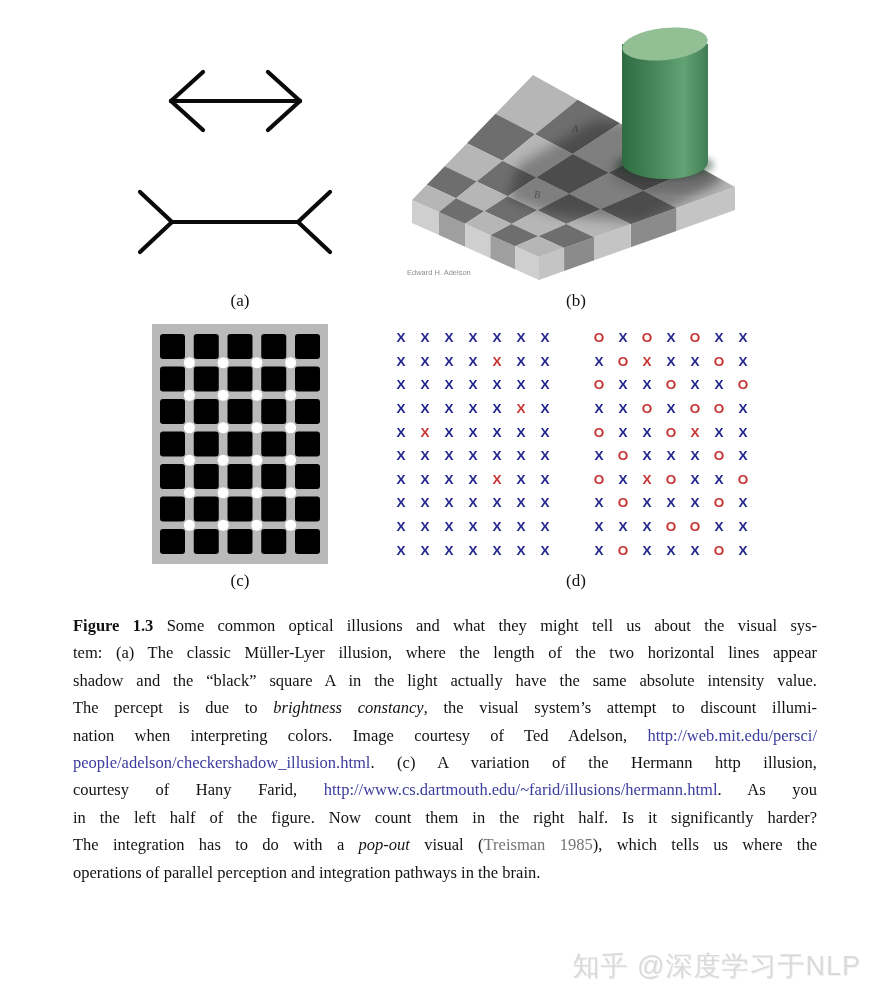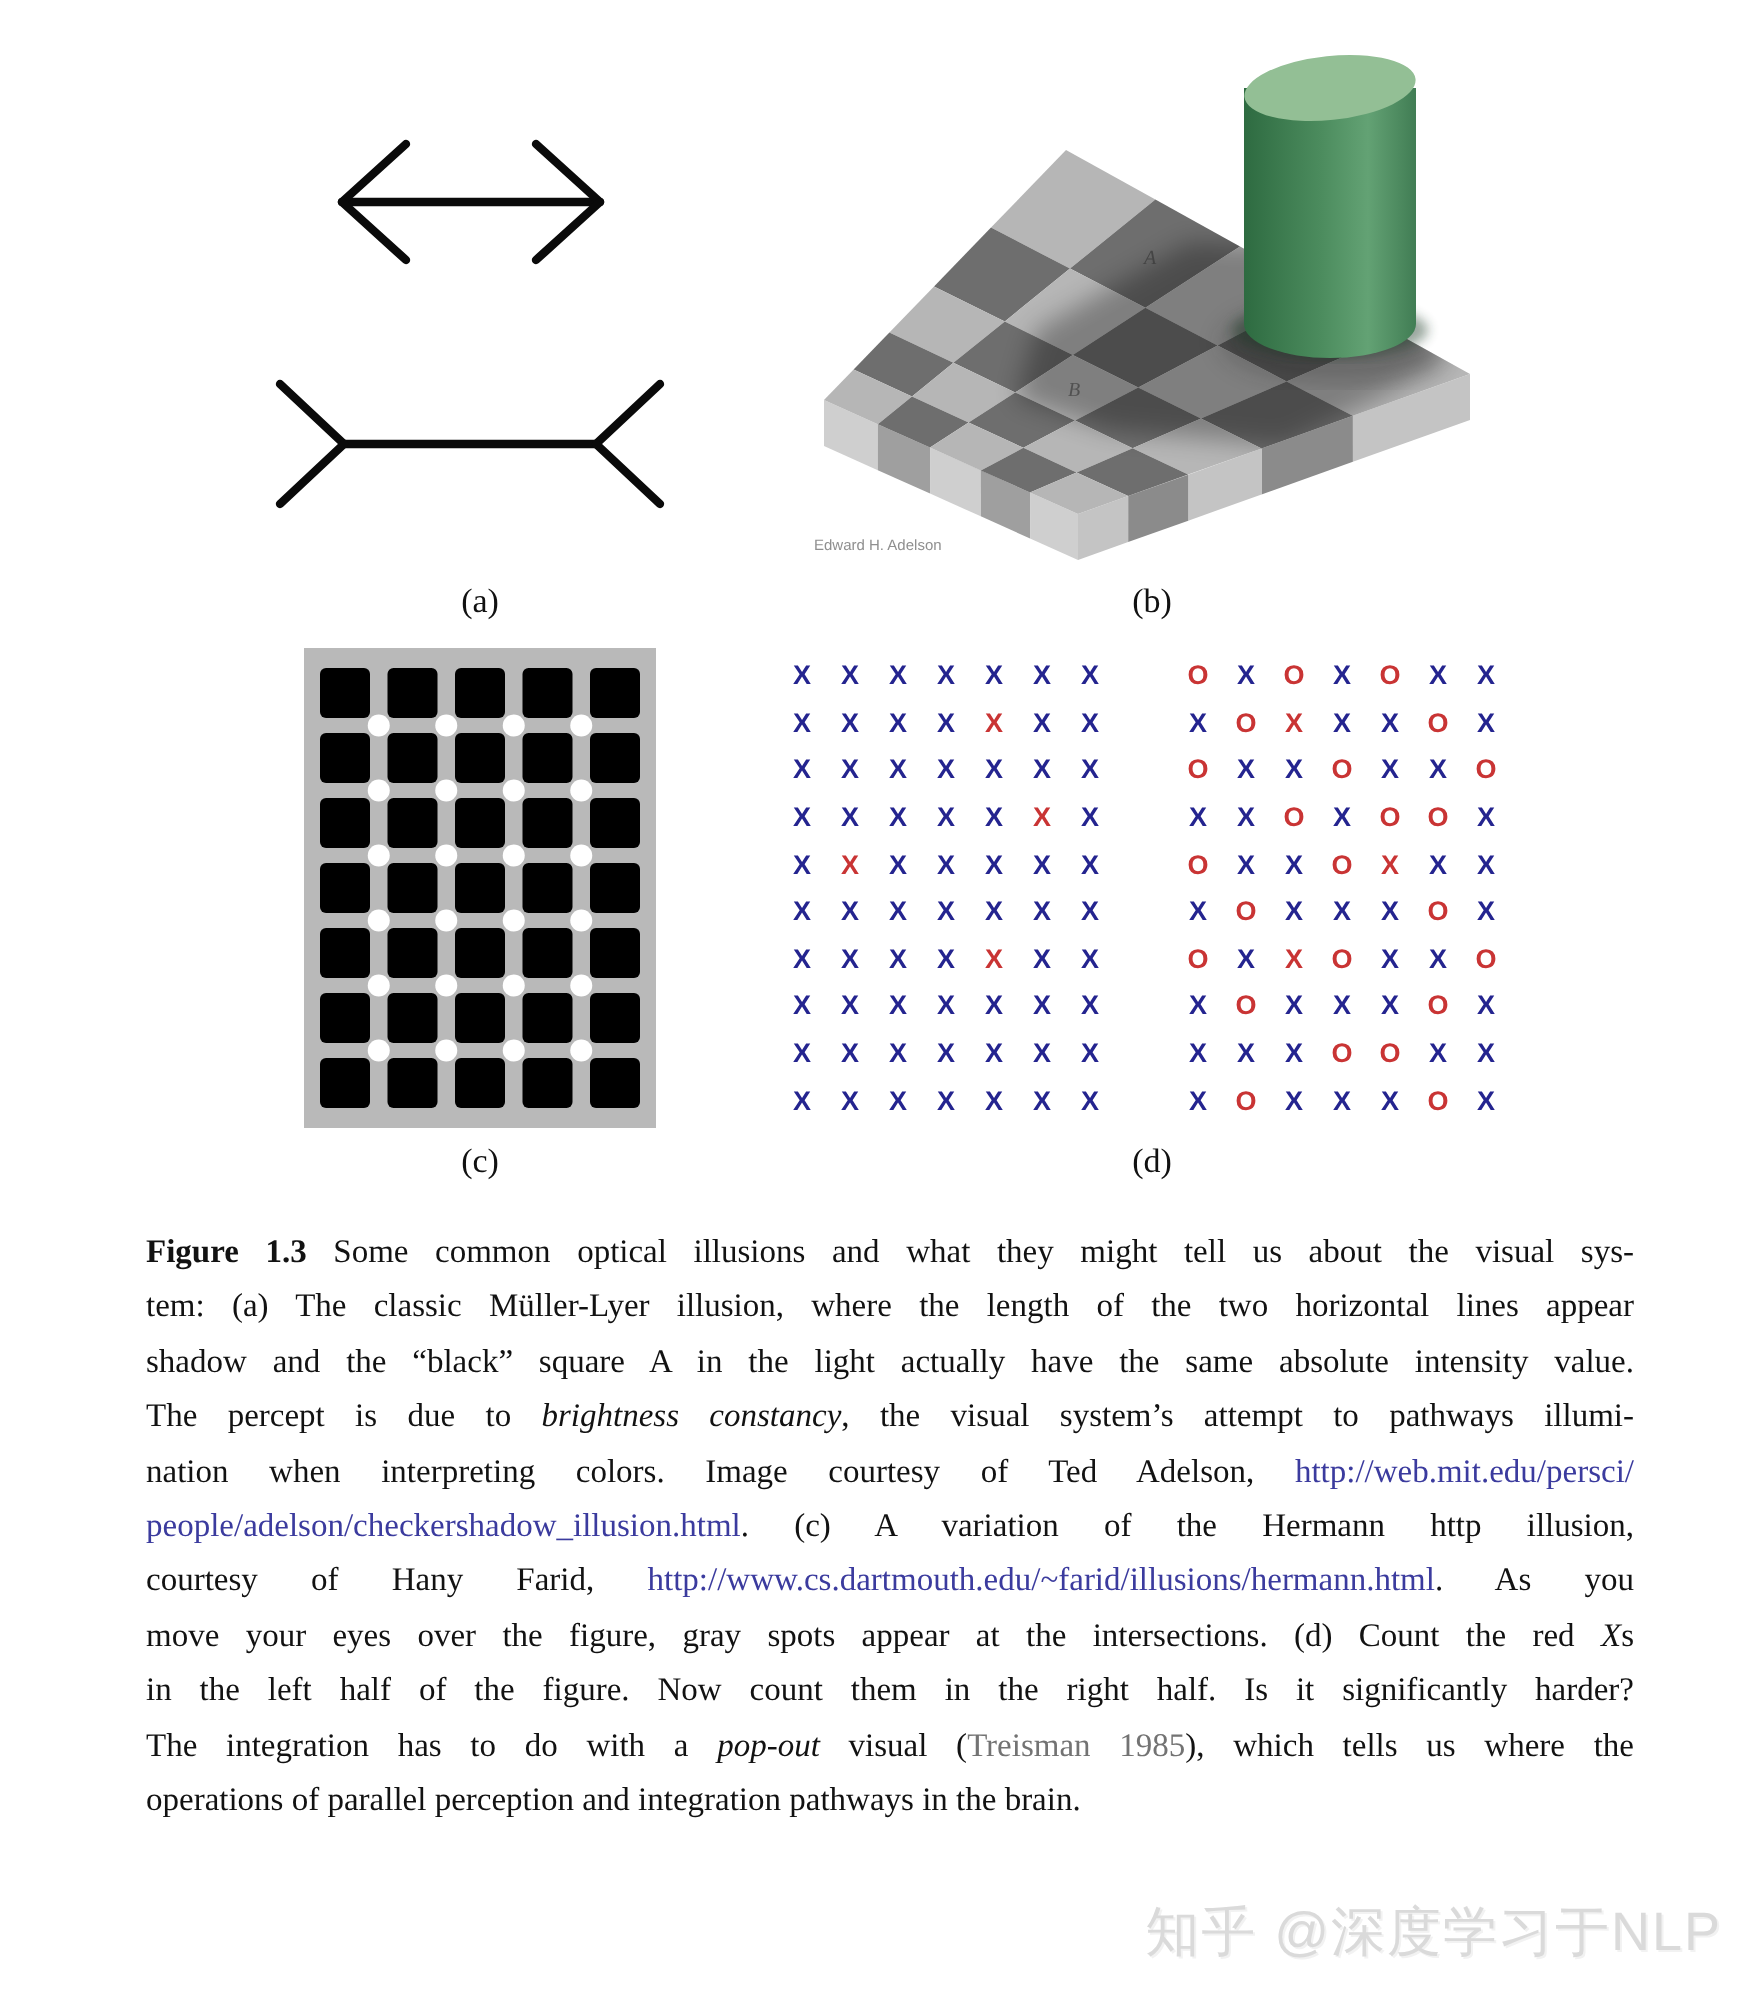--- a/index.html
+++ b/index.html
@@ -329,23 +329,22 @@
 
 <div class="panel-label" style="left:240px;top:291px">(a)</div>
 <div class="panel-label" style="left:576px;top:291px">(b)</div>
 <div class="panel-label" style="left:240px;top:571px">(c)</div>
 <div class="panel-label" style="left:576px;top:571px">(d)</div>
 
 <div id="caption" class="caption">
     <div class="cl"><span class="seg-b">Figure 1.3</span><span>  Some common optical illusions and what they might tell us about the visual sys-</span></div>
     <div class="cl"><span>tem: (a) The classic Müller-Lyer illusion, where the length of the two horizontal lines appear</span></div>
     <div class="cl"><span>shadow and the “black” square A in the light actually have the same absolute intensity value.</span></div>
-    <div class="cl"><span>The percept is due to </span><span class="seg-i">brightness constancy</span><span>, the visual system’s attempt to pathways illumi-</span></div>
+    <div class="cl"><span>The percept is due to </span><span class="seg-i">brightness constancy</span><span>, the visual system’s attempt to discount illumi-</span></div>
     <div class="cl"><span>nation when interpreting colors.  Image courtesy of Ted Adelson, </span><span class="seg-lk" style="color: rgb(59, 59, 158);">http://web.mit.edu/persci/</span></div>
     <div class="cl"><span class="seg-lk" style="color: rgb(59, 59, 158);">people/adelson/checkershadow_illusion.html</span><span>.  (c) A variation of the Hermann http illusion,</span></div>
     <div class="cl"><span>courtesy of Hany Farid, </span><span class="seg-lk" style="color: rgb(59, 59, 158);">http://www.cs.dartmouth.edu/~farid/illusions/hermann.html</span><span>. As you</span></div>
-    <div class="cl"><span>move your eyes over the figure, gray spots appear at the intersections.  (d) Count the red </span><span class="seg-i">X</span><span>s</span></div>
     <div class="cl"><span>in the left half of the figure.  Now count them in the right half.  Is it significantly harder?</span></div>
     <div class="cl"><span>The integration has to do with a </span><span class="seg-i">pop-out</span><span> visual (</span><span class="seg-ct" style="color: #737373;">Treisman 1985</span><span>), which tells us where the</span></div>
     <div class="cl last"><span>operations of parallel perception and integration pathways in the brain.</span></div>
   </div>
 
 <div class="watermark">知乎 @深度学习于NLP</div>
 
 </body></html>

